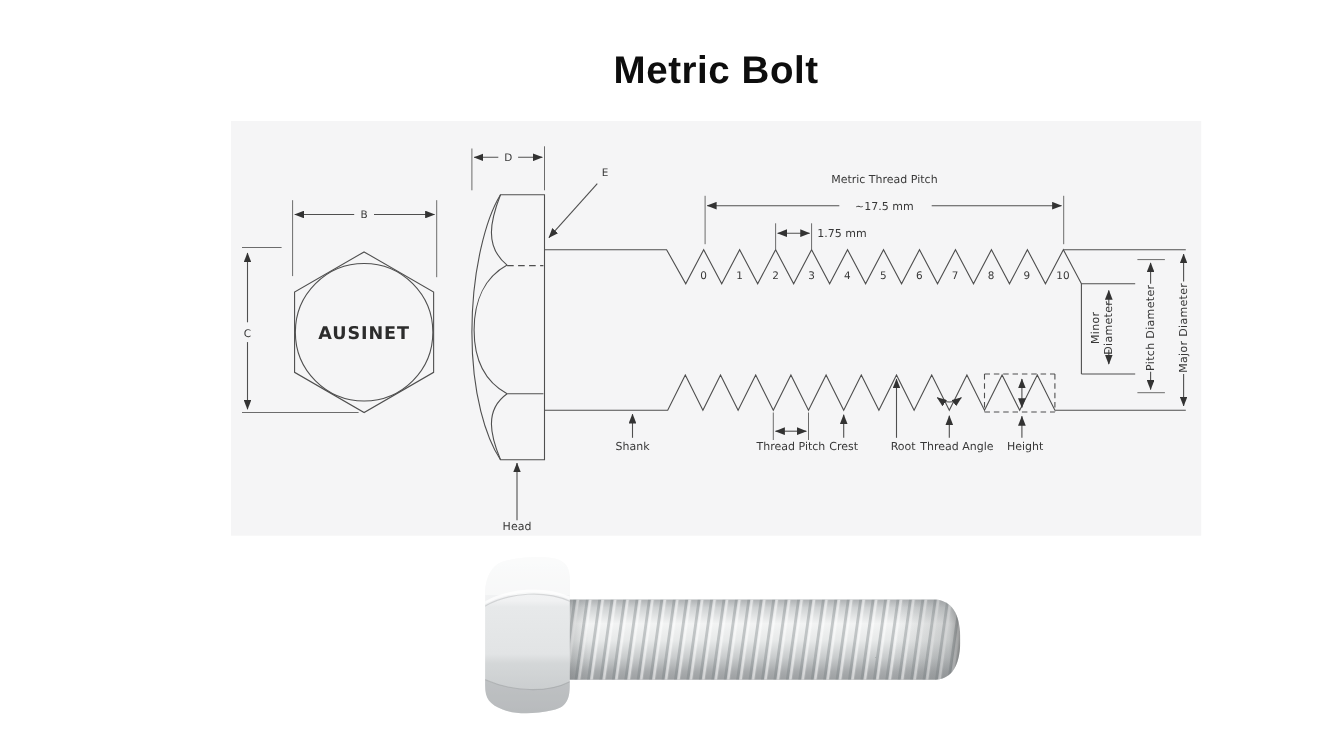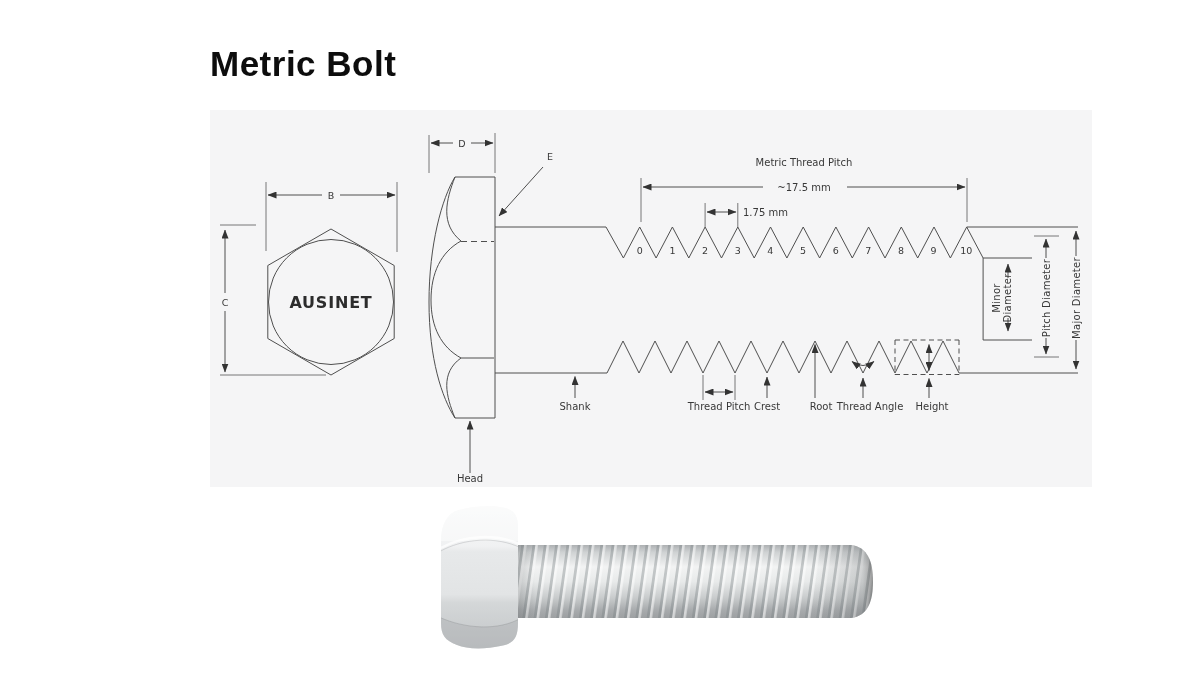--- a/index.html
+++ b/index.html
@@ -2,21 +2,21 @@
 <html><head>
 <meta charset="utf-8">
 <style>
   html,body{margin:0;padding:0;}
   body{
     width:1200px;height:687px;position:relative;background:#ffffff;
     font-family:"DejaVu Sans",sans-serif;overflow:hidden;
   }
   .page-title{
     position:absolute;left:210px;width:882px;top:44px;margin:0;
-    text-align:left;font-family:"Liberation Sans",sans-serif;
+    text-align:center;font-family:"Liberation Sans",sans-serif;
     font-weight:800;font-size:35px;letter-spacing:.5px;color:#0d0d0d;
   }
   .panel{
     position:absolute;left:210px;top:110px;width:882px;height:377px;
     background:#f5f5f6;
   }
   .diagram{display:block;width:882px;height:377px;}
   .photo{position:absolute;left:415px;top:497px;width:470px;height:172px;}
   
   .dl{stroke:#4f4f4f;stroke-width:1;fill:none;}

